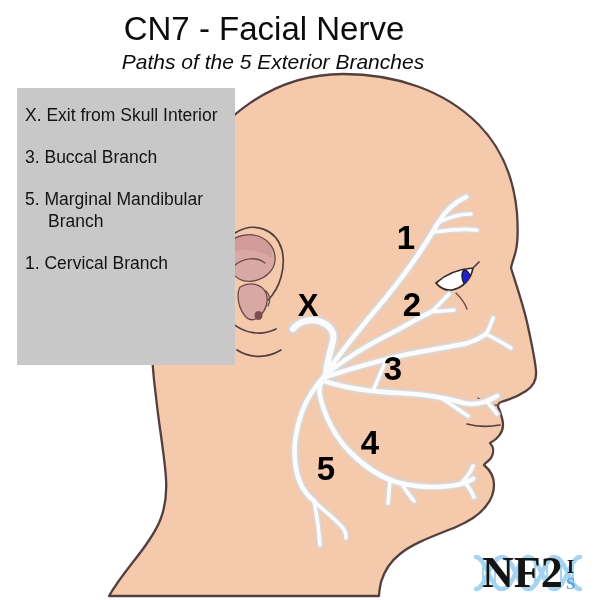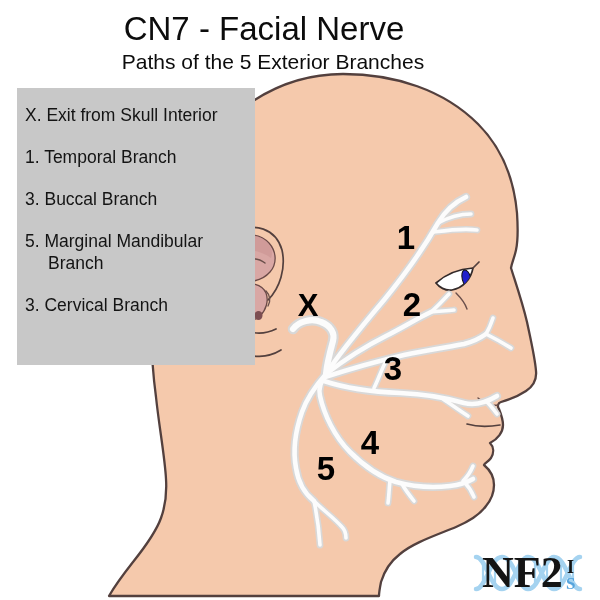--- a/index.html
+++ b/index.html
@@ -7,23 +7,23 @@
     --legend-bg:#c8c8c8; --iris:#2121cc; --logo-blue:#a5d3f0; --ear-inner:#d9a7a4;
     --ear-deep:#7c4e52; --text:#0c0c0c;
   }
   *{margin:0;padding:0;box-sizing:border-box;}
   html,body{width:600px;height:600px;background:#fff;font-family:"Liberation Sans",sans-serif;}
   .stage{position:relative;width:600px;height:600px;background:#fff;overflow:hidden;}
   .scene{position:absolute;left:0;top:0;}
 
   .title-block{position:absolute;left:0;top:11px;width:528px;text-align:center;color:var(--text);}
   .title{font-size:33px;font-weight:400;letter-spacing:0;line-height:1.1;}
-  .subtitle{font-size:21px;font-weight:400;margin-top:3px;padding-left:18px;}
-
-  .legend{position:absolute;left:17px;top:88px;width:238px;height:277px;
+  .subtitle{font-size:21px;font-weight:400;margin-top:3px;padding-left:18px;font-style:italic;}
+
+  .legend{position:absolute;left:17px;top:88px;width:218px;height:277px;
           background:var(--legend-bg);padding:16px 4px 0 8px;color:#141414;
           font-size:17.5px;line-height:22px;}
   .legend-item{margin-bottom:20px;padding-left:23px;text-indent:-23px;}
 
   
   .skin{fill:var(--skin);stroke:var(--outline);stroke-width:2.3;stroke-linejoin:round;}
   .ln{fill:none;stroke:var(--outline);stroke-width:1.7;stroke-linecap:round;}
   .ln-thin{fill:none;stroke:#6a4f4b;stroke-width:1.4;stroke-linecap:round;}
   .ear-fill{fill:var(--ear-inner);stroke:#6b4a48;stroke-width:1.3;stroke-linejoin:round;}
   .ear-shade{fill:#c9928f;opacity:.55;stroke:none;}
@@ -186,19 +186,18 @@
     </g>
   </svg>
 
   <div class="title-block">
     <div class="title">CN7 - Facial Nerve</div>
     <div class="subtitle">Paths of the 5 Exterior Branches</div>
   </div>
 
   <div class="legend">
     <div class="legend-item">X. Exit from Skull Interior</div>
-    <div class="legend-item">1. Temporal Branch</div>
     <div class="legend-item">3. Buccal Branch</div>
     <div class="legend-item">5. Marginal Mandibular Branch</div>
-    <div class="legend-item">3. Cervical Branch</div>
+    <div class="legend-item">1. Cervical Branch</div>
   </div>
 
 </div>
 
 </body></html>

